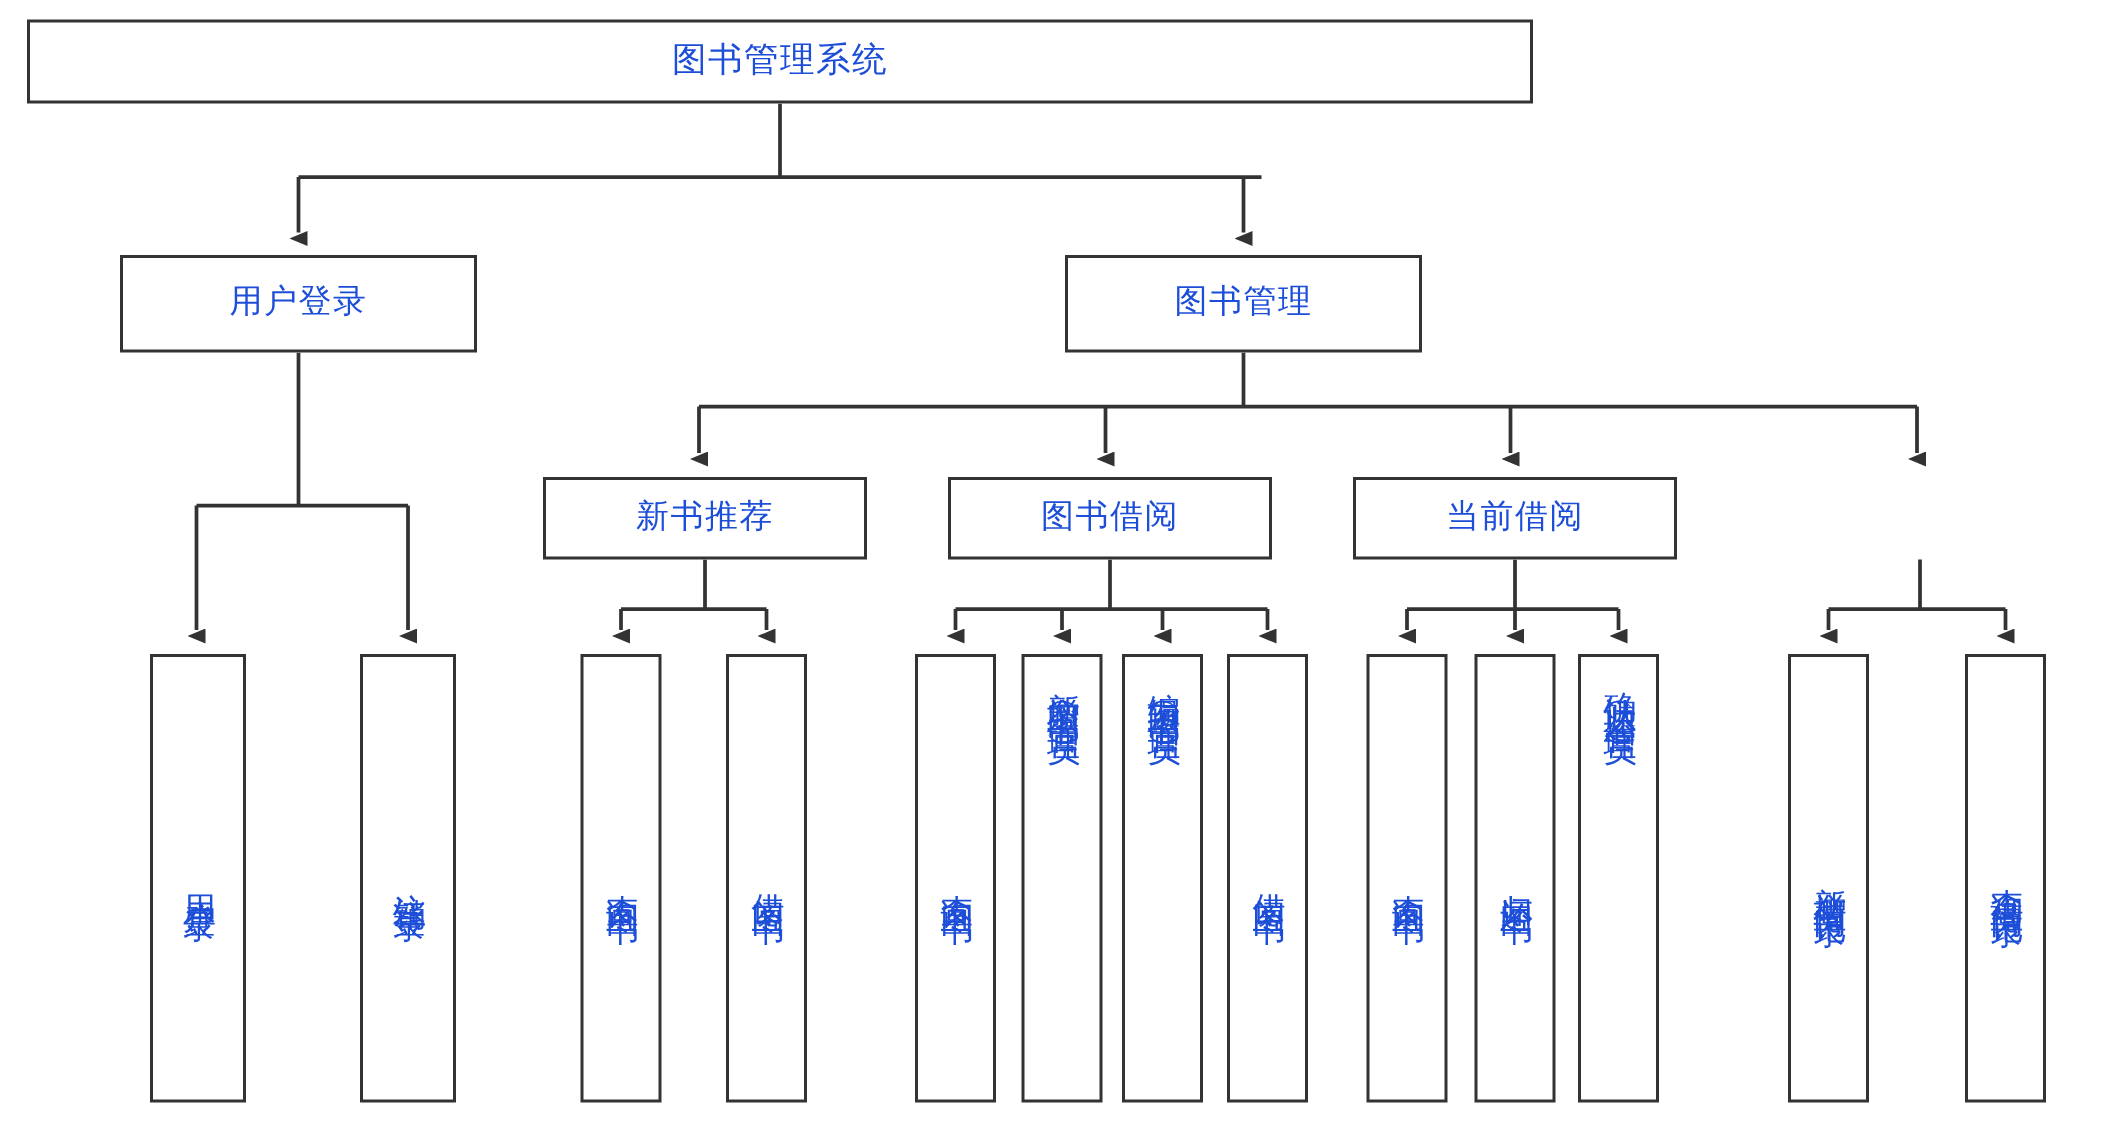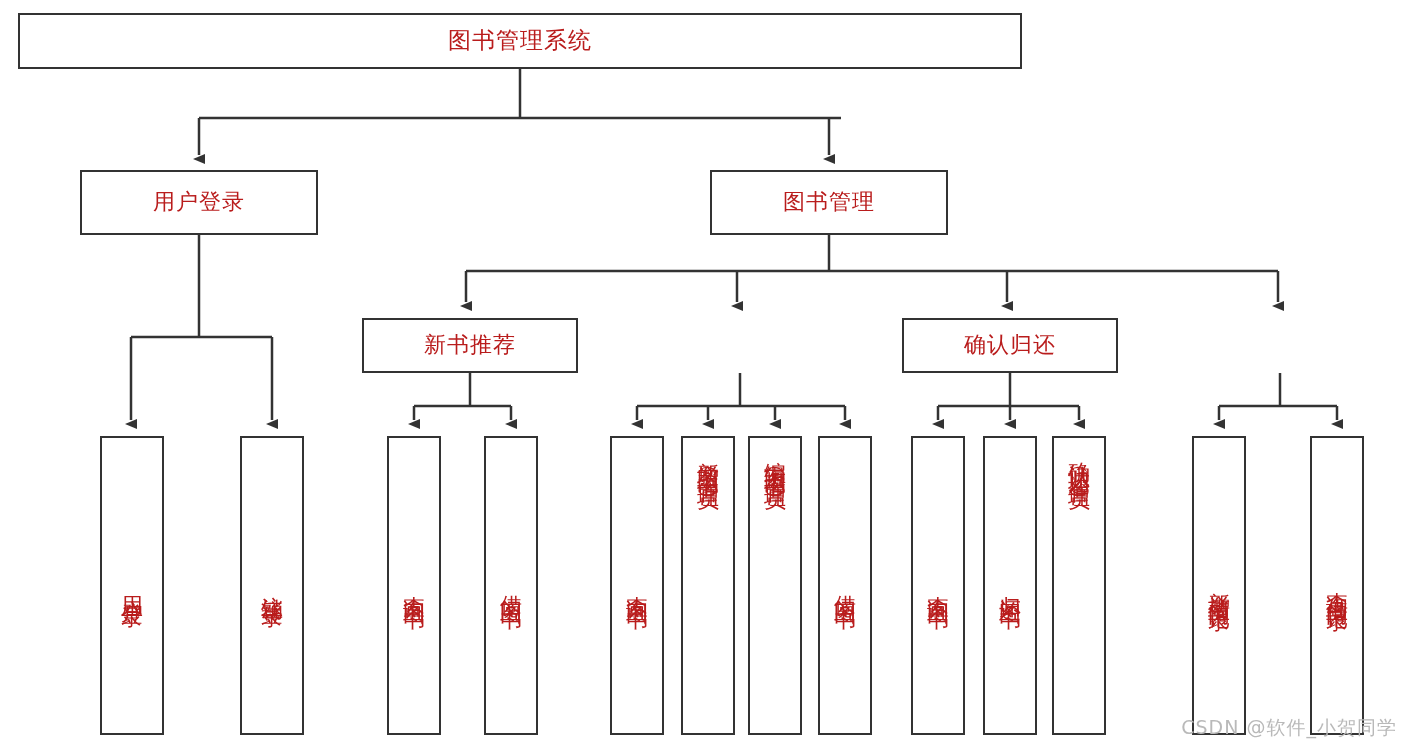--- a/index.html
+++ b/index.html
@@ -26,21 +26,21 @@
     pointer-events: none;
   }
   .node {
     position: absolute;
     box-sizing: border-box;
     background: #ffffff;
     border: 2px solid #333333;
     display: flex;
     align-items: center;
     justify-content: center;
-    color: #b91c1c;
+    color: #1d4ed8;
   }
   .node.horiz {
     font-size: 22px;
     letter-spacing: 1px;
     line-height: 1.2;
   }
   .node.root {
     font-size: 23px;
   }
   .node.leaf {
@@ -152,22 +152,25 @@
   <div class="node horiz" style="left:80px; top:170px; width:238px; height:65px;">
     <span>用户登录</span>
   </div>
   <div class="node horiz" style="left:362px; top:318px; width:216px; height:55px;">
     <span>新书推荐</span>
   </div>
 
   <div class="node horiz" style="left:710px; top:170px; width:238px; height:65px;">
     <span>图书管理</span>
   </div>
+  <div class="node horiz" style="left:632px; top:318px; width:216px; height:55px;">
+    <span>图书借阅</span>
+  </div>
   <div class="node horiz" style="left:902px; top:318px; width:216px; height:55px;">
-    <span>确认归还</span>
+    <span>当前借阅</span>
   </div>
 
   <div class="node leaf" style="left:100px; top:436px; width:64px; height:299px;">
     <span class="leaf-inner">
       <span class="vtext">用户登录</span>
     </span>
   </div>
 
   <div class="node leaf" style="left:240px; top:436px; width:64px; height:299px;">
     <span class="leaf-inner">
@@ -234,15 +237,14 @@
       <span class="vtext">新增借阅记录</span>
     </span>
   </div>
 
   <div class="node leaf" style="left:1310px; top:436px; width:54px; height:299px;">
     <span class="leaf-inner">
       <span class="vtext">查询借阅记录</span>
     </span>
   </div>
 
-  <div class="watermark">CSDN @软件_小贺同学</div>
 
 </div>
 
 </body></html>

